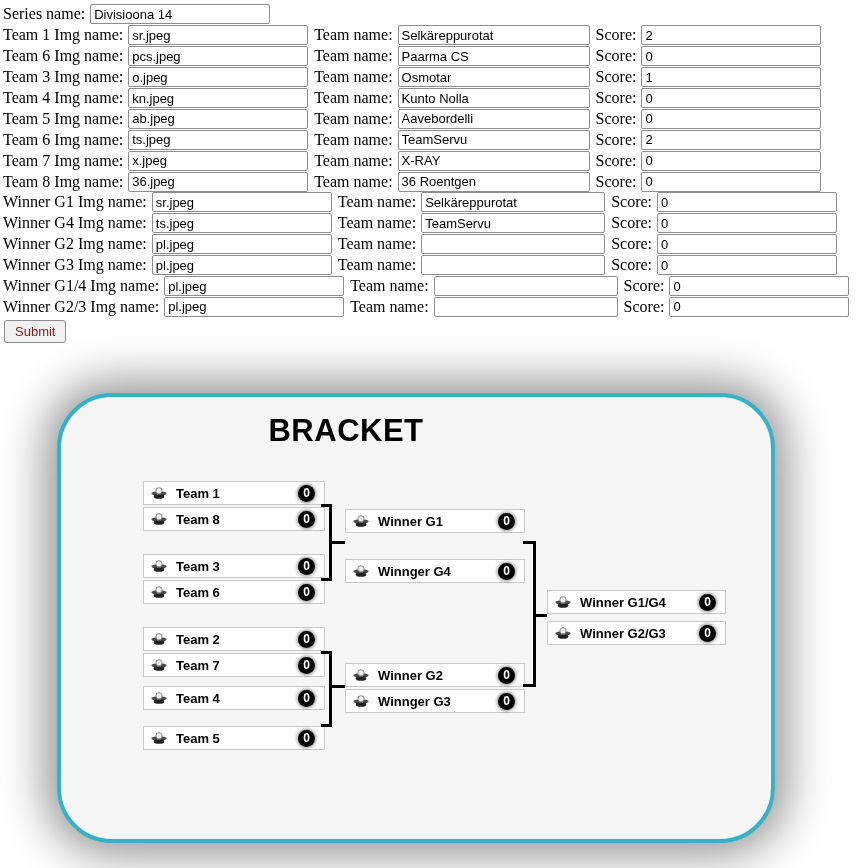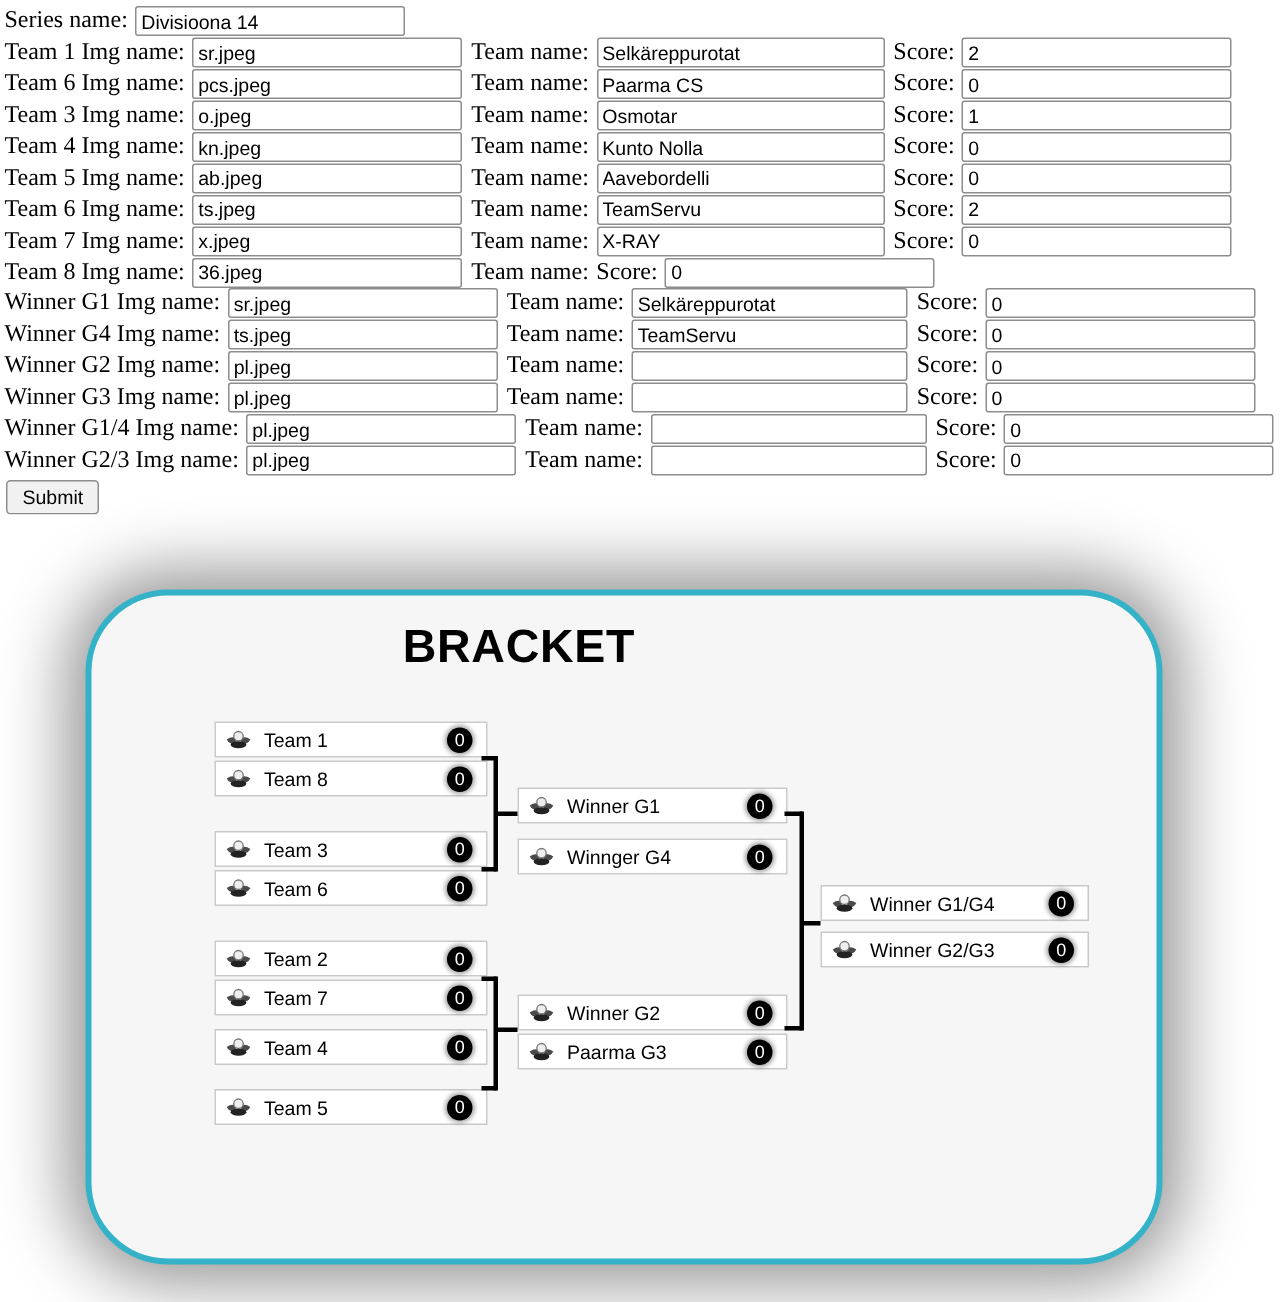--- a/index.html
+++ b/index.html
@@ -13,56 +13,56 @@
     height:16px;border:1px solid #8d8d8d;border-radius:2px;
     font-family:"Liberation Sans",sans-serif;font-size:13px;
     padding:1px 3px;margin-right:6px;color:#000;background:#fff;
   }
   .w-img{width:172px;}
   .w-team{width:184px;}
   .w-score{width:172px;}
   .submit-btn{
     margin:3px 0 0 1px;font-family:"Liberation Sans",sans-serif;font-size:13px;
     background:#f1f1f1;border:1px solid #8d8d8d;border-radius:3px;
-    padding:3px 10px;color:#000000;
+    padding:3px 10px;color:#7f1d1d;
   }
 
   
   .bracket-section{position:relative;width:858px;height:523px;background:#fff;}
   .bracket-container{
     position:absolute;left:57px;top:50px;width:710px;height:442px;
     background:#f6f6f6;border:4px solid #33b2c8;border-radius:55px;
     box-shadow:0 0 45px 12px rgba(0,0,0,0.42);
   }
   .bracket-title{
     position:absolute;left:170px;top:16px;width:230px;margin:0;
     font-family:"Liberation Sans",sans-serif;font-weight:bold;
     font-size:31px;letter-spacing:0.5px;color:#000;text-align:center;
   }
   .bbox{
     position:absolute;height:22px;background:#fff;border:1px solid #c9c9c9;
     display:flex;align-items:center;
-    font-family:"Liberation Sans",sans-serif;font-weight:normal;font-size:13px;color:#000;
+    font-family:"Liberation Sans",sans-serif;font-weight:bold;font-size:13px;color:#000;
   }
   .bicon{display:inline-flex;margin:0 8px 0 6px;}
   .bname{flex:1;}
   .bscore{
     width:17px;height:17px;border-radius:50%;background:#000;color:#fff;
     font-size:12px;line-height:17px;text-align:center;margin-right:9px;
     box-shadow:0 0 3px 1.5px rgba(0,0,0,0.35);
   }
   .b-t1{left:82px;top:84px;width:180px;}
   .b-t8{left:82px;top:110px;width:180px;}
   .b-t3{left:82px;top:157px;width:180px;}
   .b-t6{left:82px;top:183px;width:180px;}
   .b-t2{left:82px;top:230px;width:180px;}
   .b-t7{left:82px;top:256px;width:180px;}
   .b-t4{left:82px;top:289px;width:180px;}
   .b-t5{left:82px;top:329px;width:180px;}
-  .b-g1{left:284px;top:128px;width:178px;justify-content:space-between;}
+  .b-g1{left:284px;top:112px;width:178px;justify-content:space-between;}
   .b-g4{left:284px;top:162px;width:178px;}
   .b-g2{left:284px;top:266px;width:178px;}
   .b-g3{left:284px;top:292px;width:178px;}
   .b-f1{left:486px;top:193px;width:177px;}
   .b-f2{left:486px;top:224px;width:177px;justify-content:center;}
   .conn{position:absolute;background:#000;}
 </style>
 </head>
 <body>
 
@@ -133,20 +133,21 @@
     <label>Team name:</label>
     <input class="w-team" value="X-RAY" style="">
     <label>Score:</label>
     <input class="w-score" value="0" style="">
   </div>
 
   <div class="form-row">
     <label>Team 8 Img name:</label>
     <input class="w-img" value="36.jpeg" style="">
     <label>Team name:</label>
+    <input class="w-team" value="36 Roentgen" style="">
     <label>Score:</label>
     <input class="w-score" value="0" style="">
   </div>
 
   <div class="form-row">
     <label>Winner G1 Img name:</label>
     <input class="w-img" value="sr.jpeg" style="">
     <label>Team name:</label>
     <input class="w-team" value="Selkäreppurotat" style="">
     <label>Score:</label>
@@ -340,21 +341,21 @@
     </div>
     <div class="bbox b-g3">
       <span class="bicon">
           <svg width="18" height="14" viewBox="0 0 20 16">
             <path d="M1 8 Q5 5 8 7 L8 11 Q3 12 1 8Z" fill="#4a4a4a"></path>
             <path d="M19 8 Q15 5 12 7 L12 11 Q17 12 19 8Z" fill="#4a4a4a"></path>
             <circle cx="10" cy="5.5" r="3.6" fill="#eee" stroke="#777"></circle>
             <ellipse cx="10" cy="12" rx="6" ry="2.6" fill="#222"></ellipse>
           </svg>
         </span>
-      <span class="bname">Paarma G3</span>
+      <span class="bname">Winnger G3</span>
       <span class="bscore">0</span>
     </div>
 
     <div class="bbox b-f1">
       <span class="bicon">
           <svg width="18" height="14" viewBox="0 0 20 16">
             <path d="M1 8 Q5 5 8 7 L8 11 Q3 12 1 8Z" fill="#4a4a4a"></path>
             <path d="M19 8 Q15 5 12 7 L12 11 Q17 12 19 8Z" fill="#4a4a4a"></path>
             <circle cx="10" cy="5.5" r="3.6" fill="#eee" stroke="#777"></circle>
             <ellipse cx="10" cy="12" rx="6" ry="2.6" fill="#222"></ellipse>

